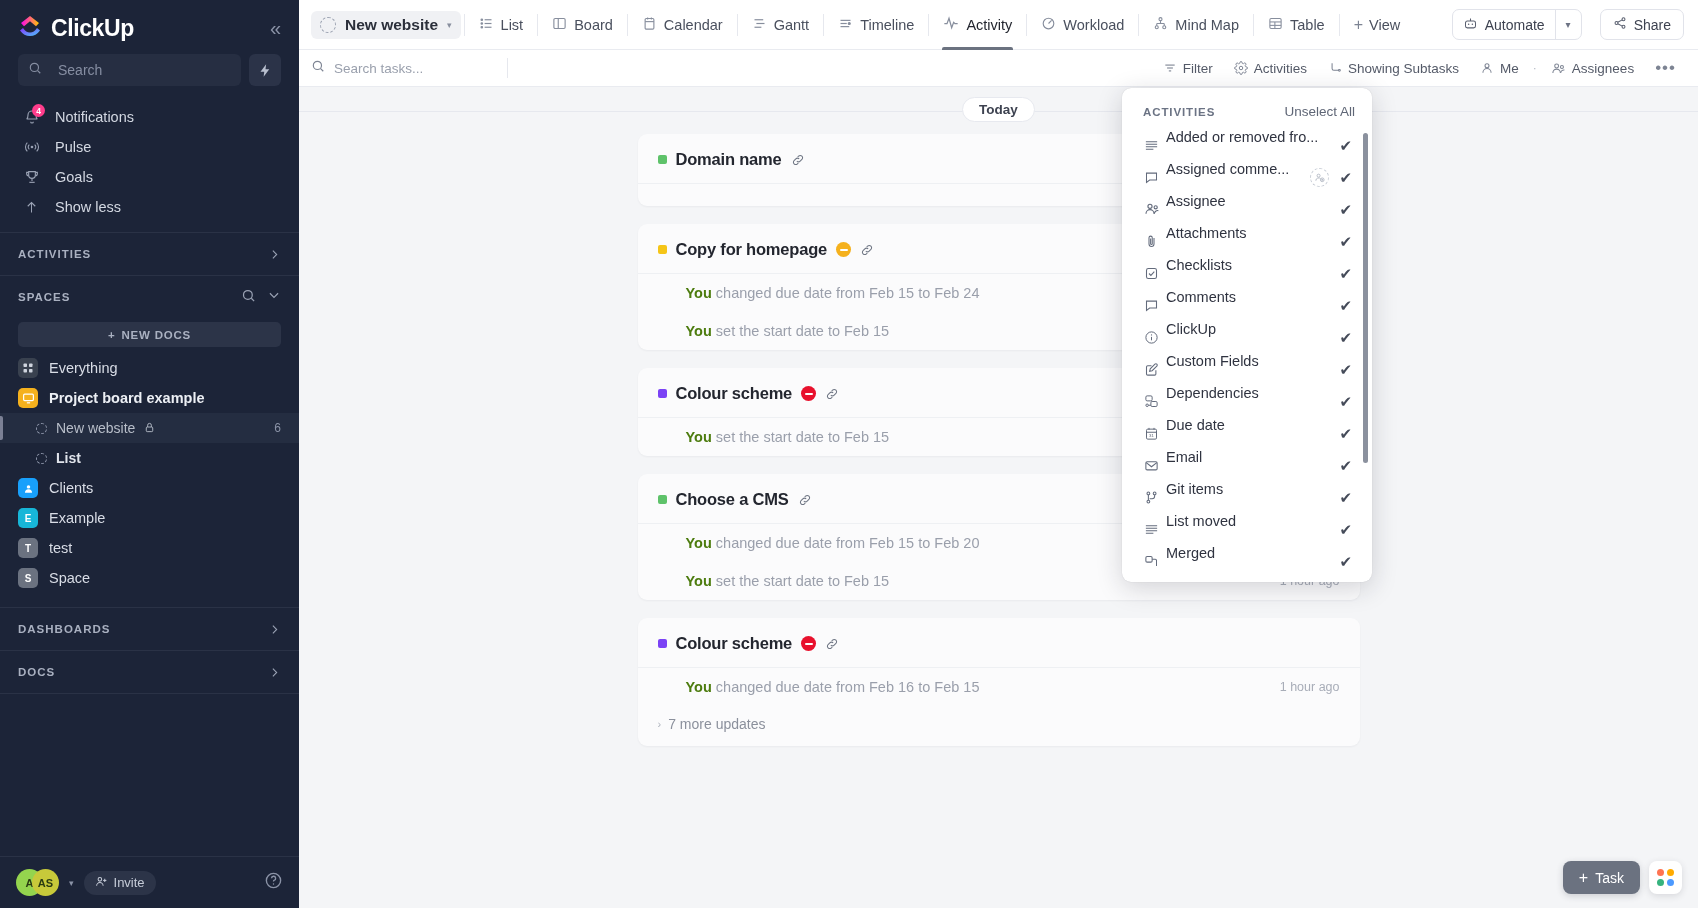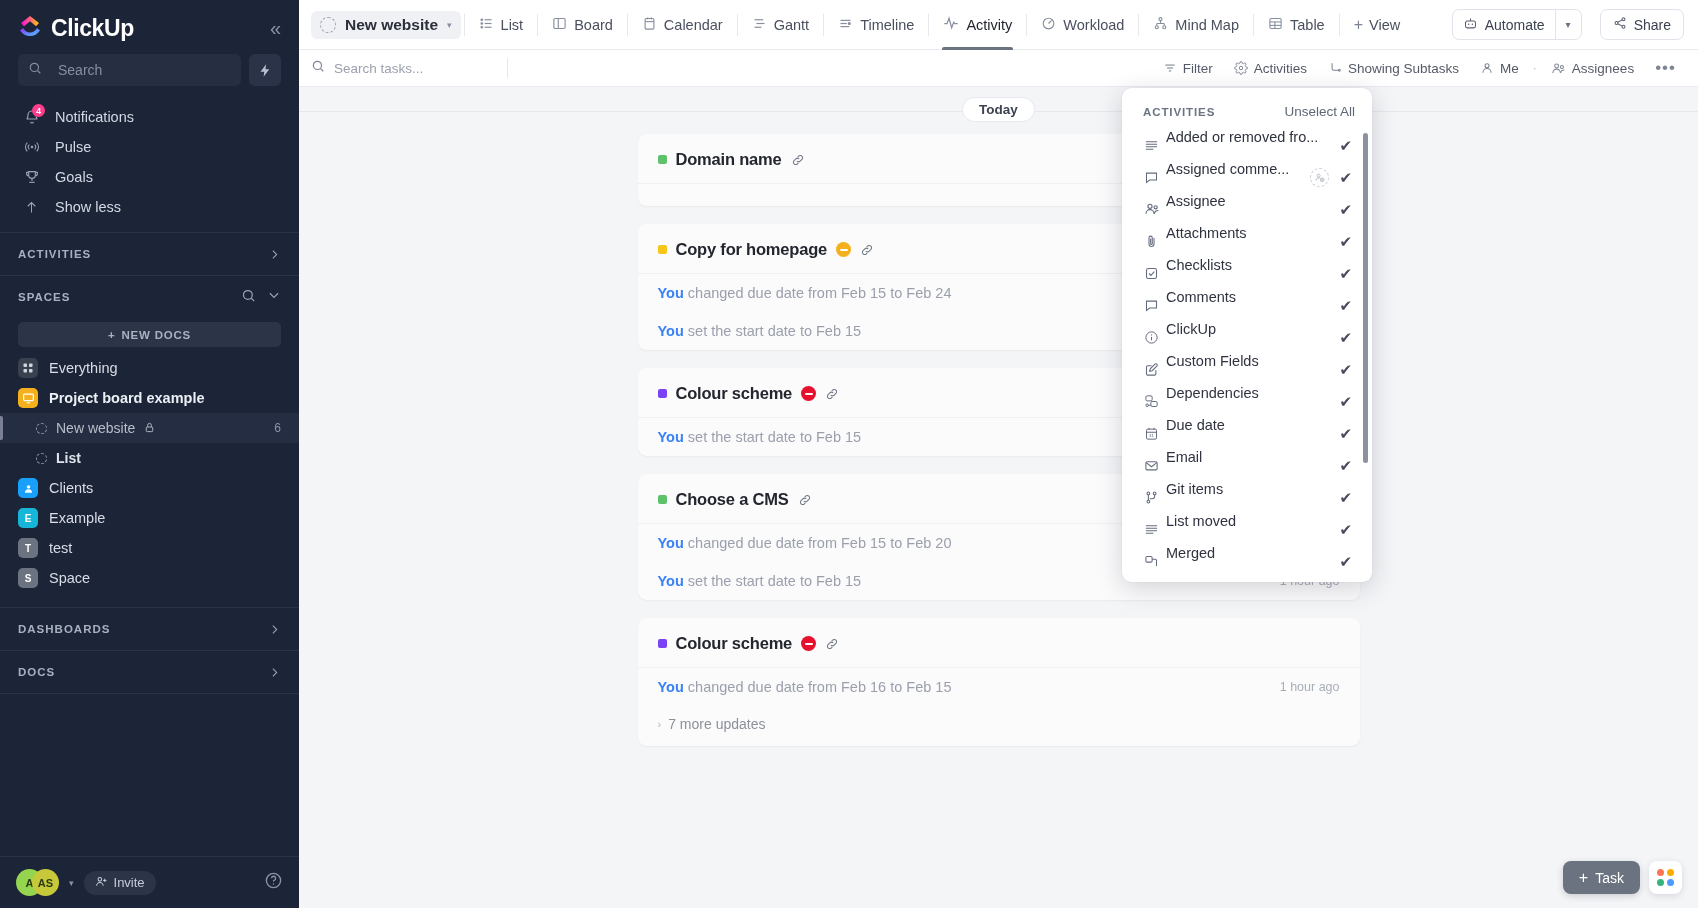--- a/index.html
+++ b/index.html
@@ -187,21 +187,21 @@
   .status-sq { width:9px; height:9px; border-radius:2px; flex-shrink:0; }
   .card-title { font-size:16.5px; font-weight:700; color:#23262f; letter-spacing:-0.2px; }
   .prio { width:15px; height:15px; border-radius:50%; display:flex; align-items:center; justify-content:center; }
   .prio .bar { width:8px; height:2px; background:#fff; border-radius:1px; }
   .link-ic { color:#6f7684; display:flex; cursor:pointer; }
 
   .card-row {
     display:flex; align-items:center; padding: 11px 20px; font-size:14.5px;
   }
   .row-text { color:#9a9fab; }
-  .row-text b { color:#3b82f6; font-weight:700; }
+  .row-text b { color:#4d7c0f; font-weight:700;margin-left:28px; }
   .row-time { margin-left:auto; font-size:12.5px; color:#a8adb8; }
   .more-updates {
     display:flex; align-items:center; gap:7px; padding: 10px 20px 14px 20px;
     font-size:14px; color:#8b909c; cursor:pointer;
   }
   .chev-r { font-size:11px; color:#aeb3bd; }
   .card-empty { height:22px; }
 
   
   .dropdown {

